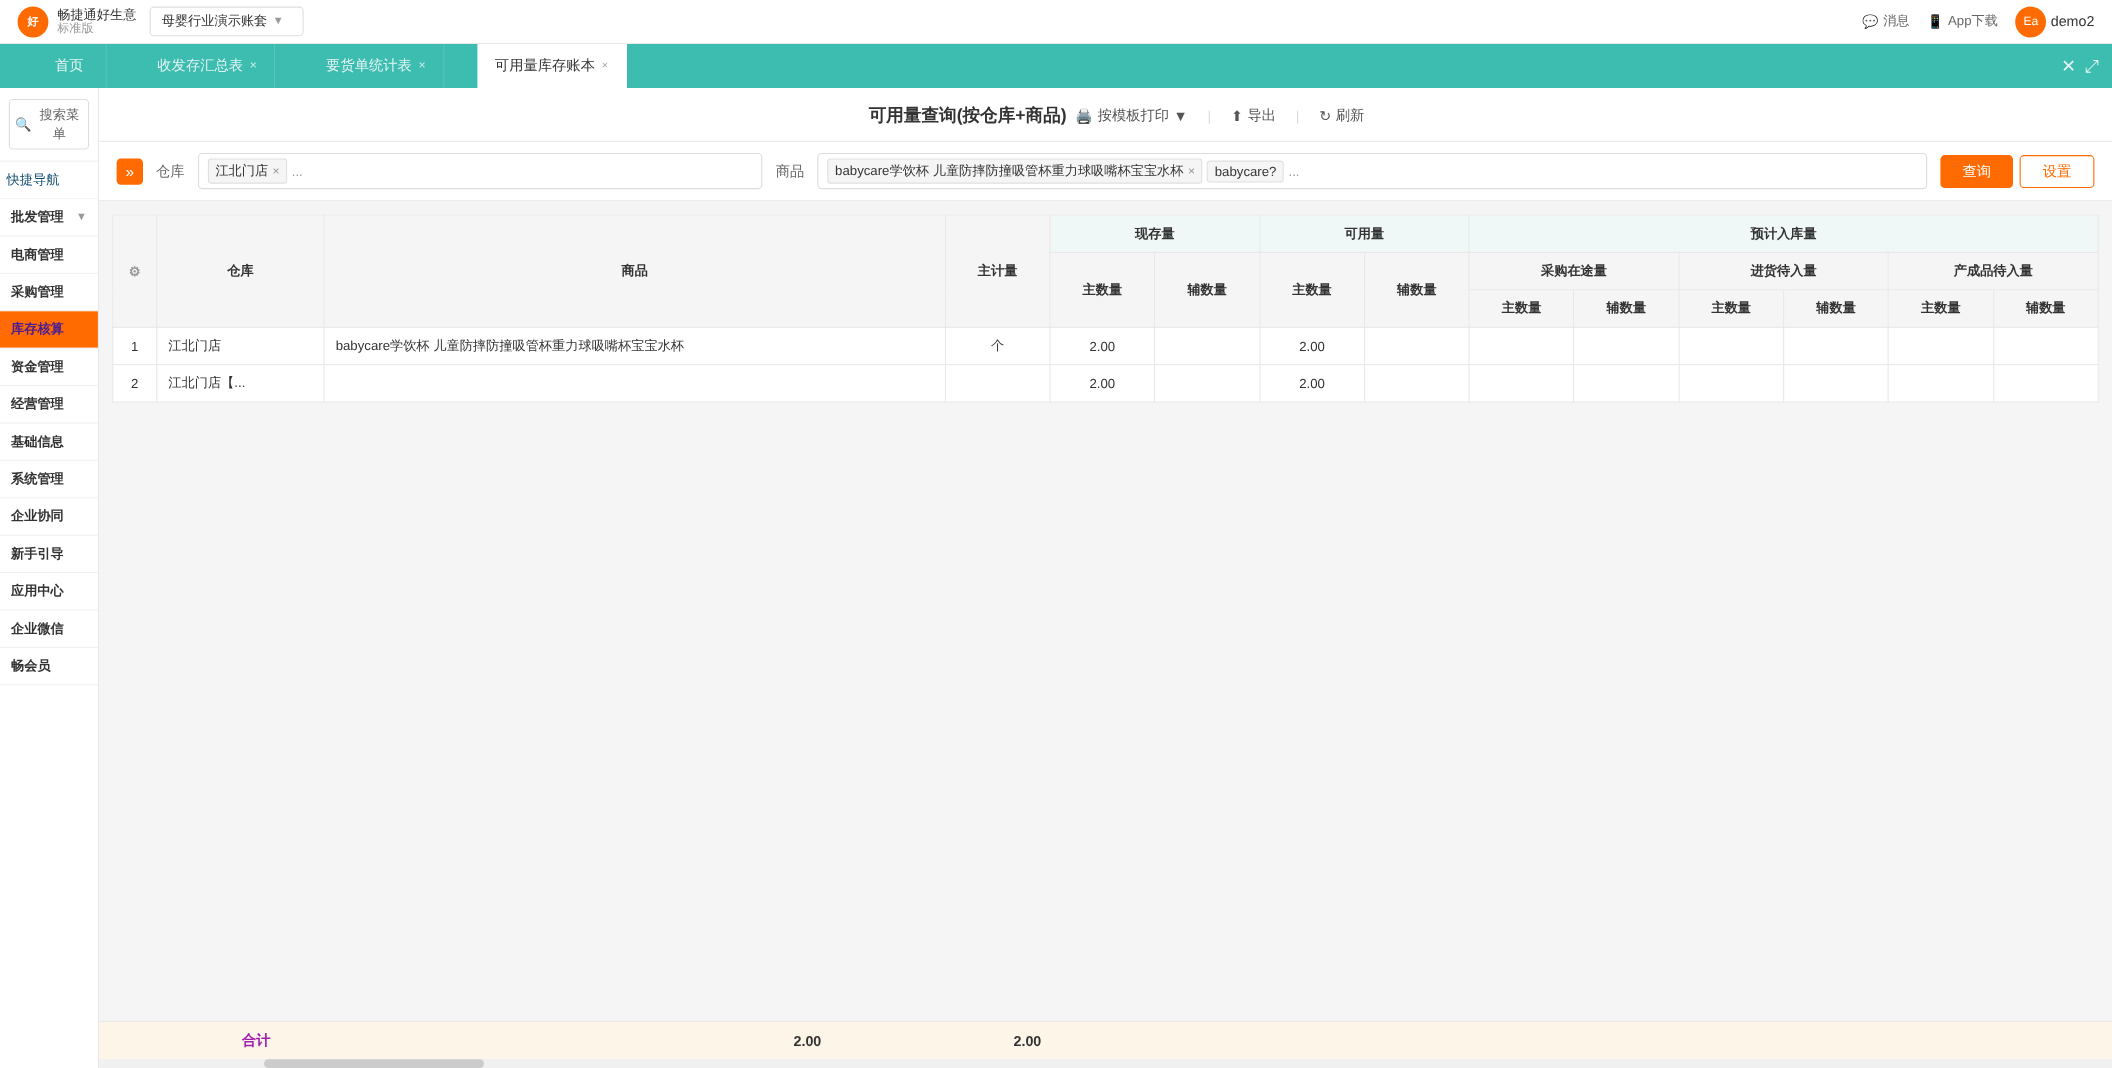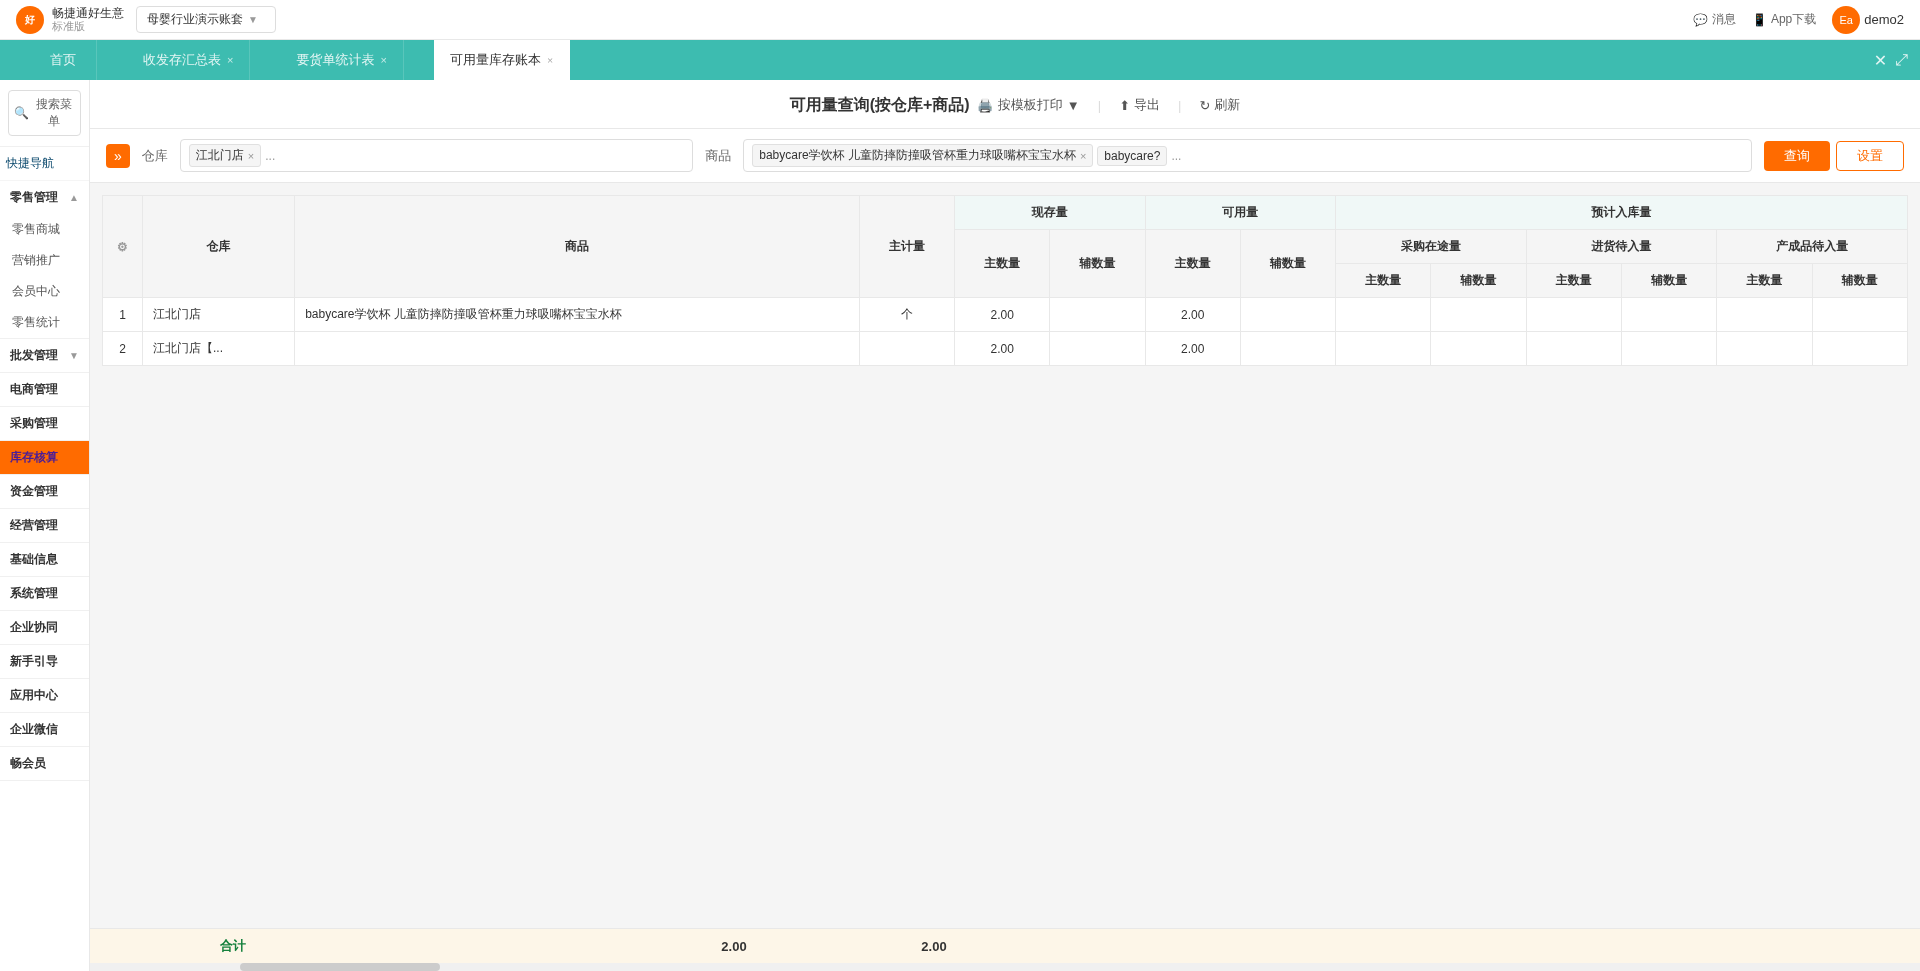--- a/index.html
+++ b/index.html
@@ -130,21 +130,21 @@
     
     .table-footer {
       background: #fdf6e8;
       border-top: 1px solid #e8e8e8;
       padding: 8px 10px;
       display: flex;
       align-items: center;
       gap: 20px;
       flex-shrink: 0;
     }
-    .footer-label { font-size: 13px; color: #15803d; font-weight: bold; padding-left: 120px; }
+    .footer-label { font-size: 13px; color: #a21caf; font-weight: bold; padding-left: 120px; }
     .footer-value { font-size: 13px; color: #333; font-weight: bold; }
 
     
     .table-scroll-bar { height: 8px; background: #f0f0f0; position: relative; flex-shrink: 0; }
     .table-scroll-bar .thumb { width: 200px; height: 8px; background: #ccc; border-radius: 4px; position: absolute; left: 150px; }
   </style>
 </head>
 <body>
 
 <div class="top-bar">
@@ -203,30 +203,20 @@
 
   <div class="sidebar">
     <div class="sidebar-search">
       <button class="sidebar-search-btn">
         <span>🔍</span>
         <span>搜索菜单</span>
       </button>
     </div>
     <div class="sidebar-nav-item">
       <span>快捷导航</span>
-    </div>
-    <div class="sidebar-section">
-      <div class="sidebar-section-header">
-        <span>零售管理</span>
-        <span class="arrow">▲</span>
-      </div>
-      <div class="sidebar-section-item">零售商城</div>
-      <div class="sidebar-section-item">营销推广</div>
-      <div class="sidebar-section-item">会员中心</div>
-      <div class="sidebar-section-item">零售统计</div>
     </div>
     <div class="sidebar-section">
       <div class="sidebar-section-header">
         <span>批发管理</span>
         <span class="arrow">▼</span>
       </div>
     </div>
     <div class="sidebar-section">
       <div class="sidebar-section-header">
         <span>电商管理</span>

